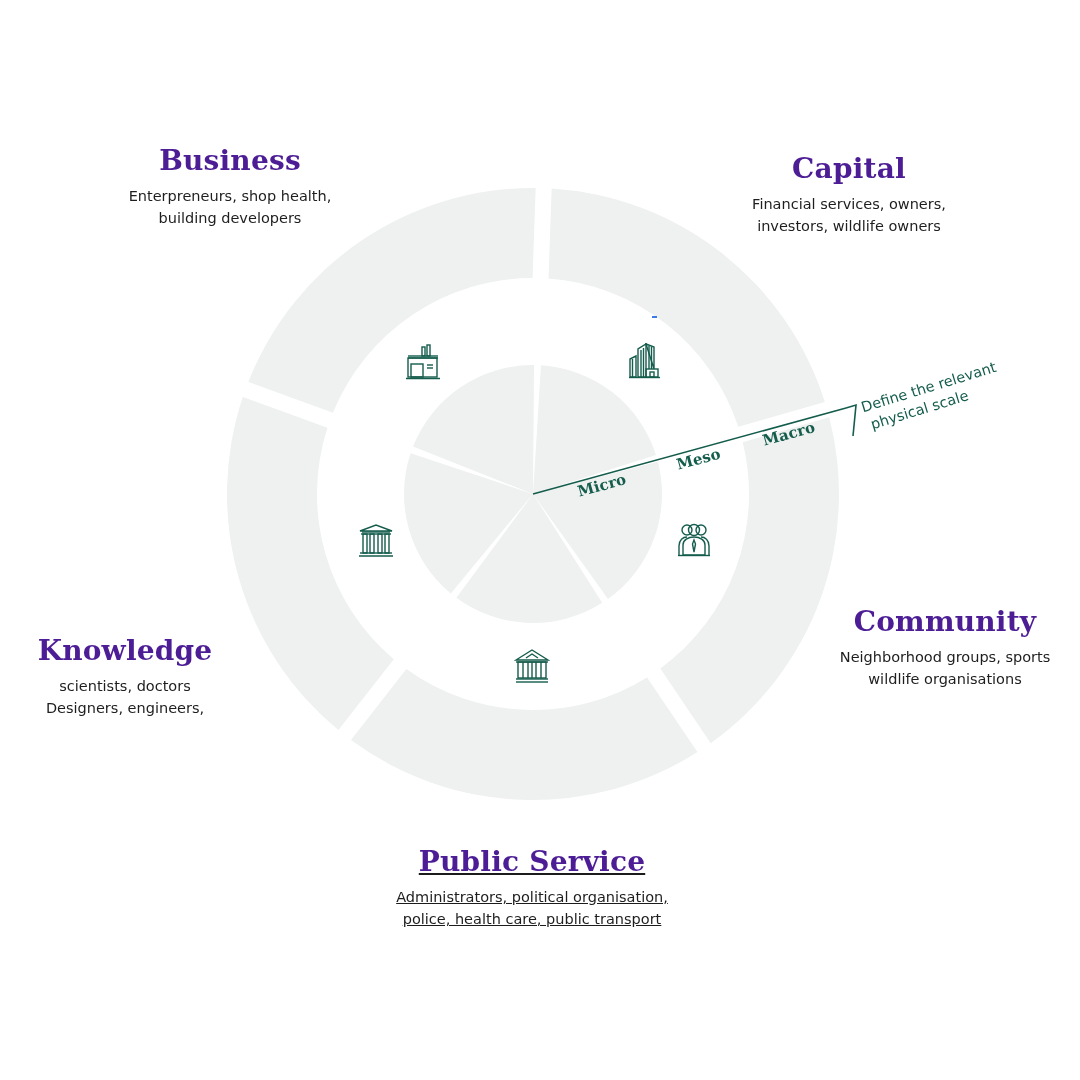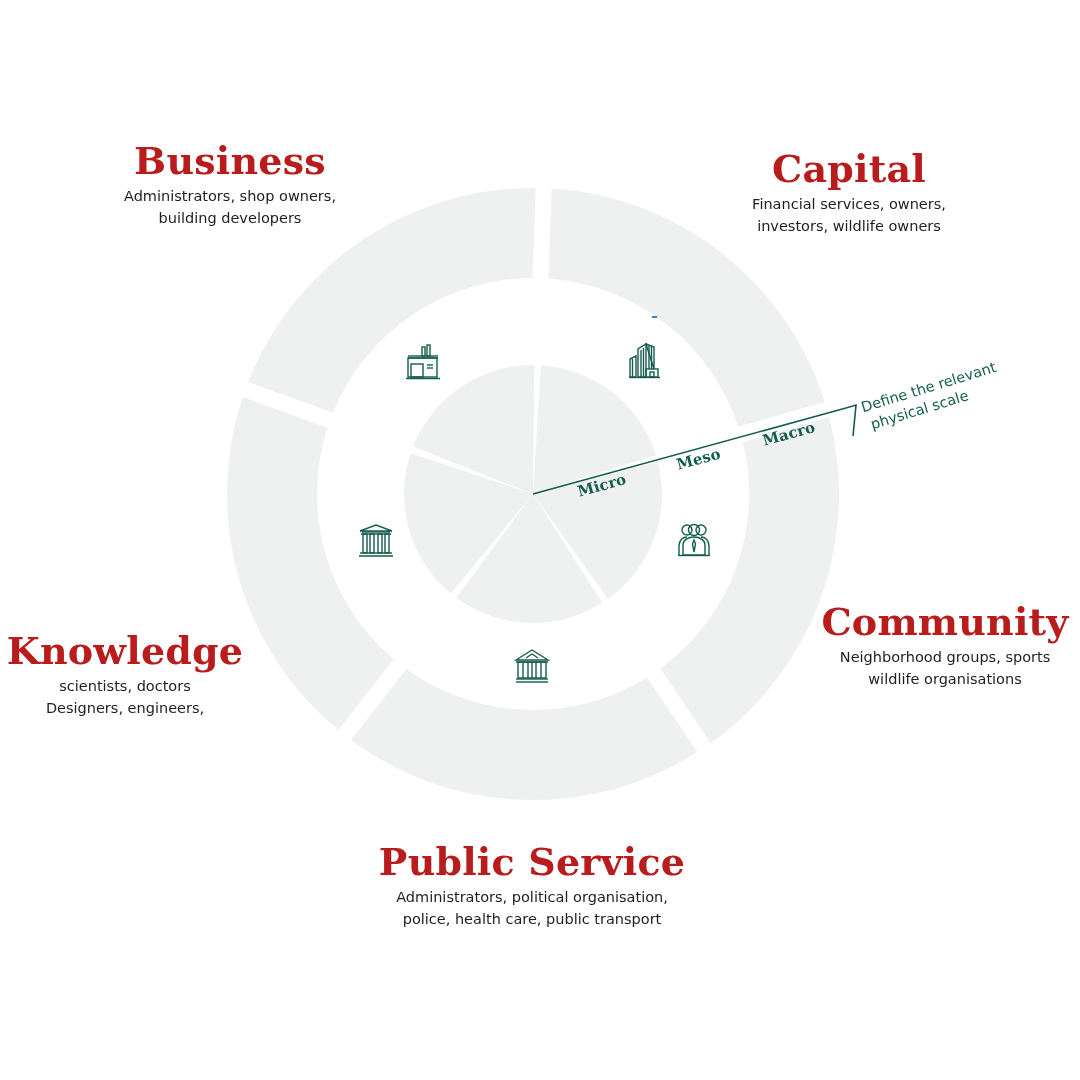--- a/index.html
+++ b/index.html
@@ -1,21 +1,21 @@
 <!DOCTYPE html>
 <html><head>
   <meta charset="utf-8">
   <style>
     html, body { margin: 0; padding: 0; background: #ffffff; }
     body { width: 1080px; height: 1080px; position: relative; overflow: hidden;
            font-family: "Liberation Sans", "DejaVu Sans", sans-serif; }
     #diagram-svg { position: absolute; left: 0; top: 0; width: 1080px; height: 1080px; }
     .group-block { position: absolute; text-align: center; color: #1c1c1c; }
     .group-title { font-family: "DejaVu Serif", "Liberation Serif", serif; font-weight: bold;
-                   color: #b91c1c; font-size: 38px; line-height: 40px; letter-spacing: 0.2px; }
+                   color: #4c1d95; font-size: 28px; line-height: 40px; letter-spacing: 0.2px; }
     .group-desc { font-family: "DejaVu Sans", "Liberation Sans", sans-serif; font-size: 14.5px;
                   line-height: 22px; color: #1e1e1e; margin-top: 4px; }
     .scale-label { position: absolute; font-family: "DejaVu Serif", "Liberation Serif", serif;
                    font-weight: bold; font-size: 15px; color: #145c4c; white-space: nowrap;
                    transform-origin: left center; }
     .note { position: absolute; font-family: "DejaVu Sans", "Liberation Sans", sans-serif;
             font-size: 14.5px; line-height: 19px; color: #145c4c; white-space: nowrap;
             transform-origin: left top; }
     .icon { position: absolute; width: 36px; height: 36px; }
     .icon svg { width: 36px; height: 36px; display: block; }
@@ -39,42 +39,42 @@
       <path d="M533,494 L450.8512006091062,593.4614234697789 A129,129 0 0 1 410.6273427303239,453.1841605163096 Z" fill="#eef1f0"></path>
       <path d="M533,494 L413.02119000979053,446.607119170352 A129,129 0 0 1 534.00293936587,365.0038988471807 Z" fill="#eef1f0"></path>
     </g>
   <line id="scale-line" stroke="#145c4c" stroke-width="1.6" x1="533" y1="494" x2="846" y2="408"></line>
   <polyline id="scale-bracket" fill="none" stroke="#145c4c" stroke-width="1.6" points="846,408 856,405 853,436"></polyline>
 </svg>
 
 <div class="group-block" style="left:105px; top:141px; width:250px;">
   <div class="group-title">Business</div>
   <div class="group-desc">
-    <div>Administrators, shop owners,</div>
+    <div>Enterpreneurs, shop health,</div>
     <div>building developers</div>
   </div>
 </div>
 
 <div class="group-block" style="left:724px; top:141px; width:250px;margin-top:8px;">
   <div class="group-title">Capital</div>
   <div class="group-desc">
     <div>Financial services, owners,</div>
     <div>investors, wildlife owners</div>
   </div>
 </div>
 
 <div class="group-block" style="left:815px; top:602px; width:260px;">
   <div class="group-title">Community</div>
   <div class="group-desc">
     <div>Neighborhood groups, sports</div>
     <div>wildlife organisations</div>
   </div>
 </div>
 
-<div class="group-block" style="left:372px; top:842px; width:320px;">
+<div class="group-block" style="left:372px; top:842px; width:320px;text-decoration:underline;">
   <div class="group-title">Public Service</div>
   <div class="group-desc">
     <div>Administrators, political organisation,</div>
     <div>police, health care, public transport</div>
   </div>
 </div>
 
 <div class="group-block" style="left:5px; top:631px; width:240px;">
   <div class="group-title">Knowledge</div>
   <div class="group-desc">

